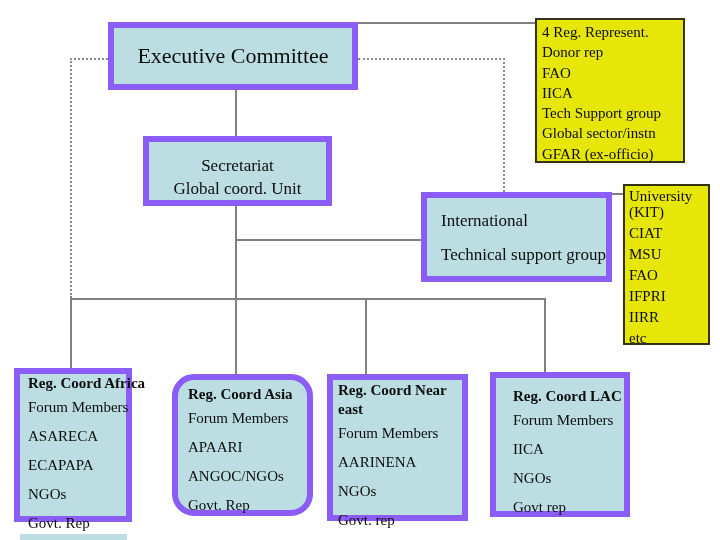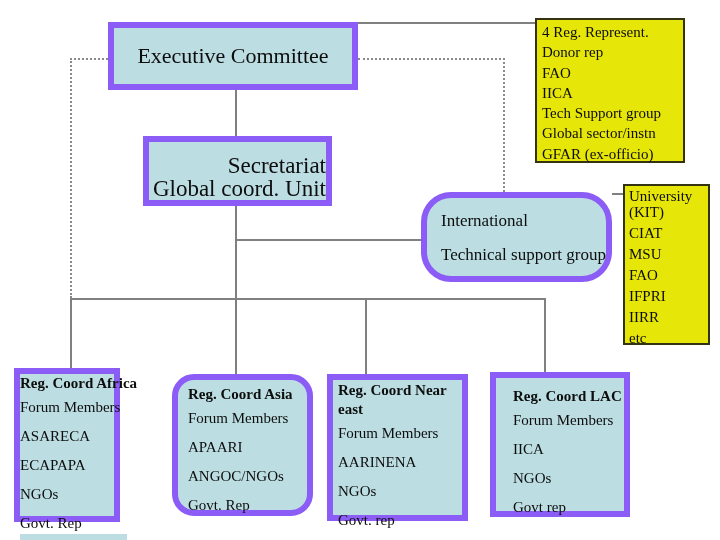--- a/index.html
+++ b/index.html
@@ -16,34 +16,34 @@
     box-sizing:border-box;
   }
   .conn{position:absolute;background:#808080;}
   .conn.h{height:1.5px;}
   .conn.v{width:1.5px;}
   .dot{position:absolute;}
   .dot.h{border-top:2px dotted #8a8a8a;height:0;}
   .dot.v{border-left:2px dotted #8a8a8a;width:0;}
 
   .exec{left:108px;top:22px;width:250px;height:68px;display:flex;align-items:center;justify-content:center;font-size:22px;}
-  .secr{left:143px;top:136px;width:189px;height:70px;text-align:right;font-size:23px;padding-top:12px;line-height:23px;}
-  .intl{left:421px;top:192px;width:191px;height:90px;font-size:17px;padding:13px 0 0 14px;border-radius:30px;}
+  .secr{left:143px;top:136px;width:189px;height:70px;text-align:center;font-size:17px;padding-top:12px;line-height:23px;}
+  .intl{left:421px;top:192px;width:191px;height:90px;font-size:17px;padding:13px 0 0 14px;}
   .intl .ln{line-height:19px;margin-bottom:15px;}
   .ytop{left:535px;top:18px;width:150px;height:145px;font-size:15px;padding:2px 0 4px 5px;}
   .ytop .ln{line-height:20.3px;white-space:nowrap;}
   .yright{left:623px;top:184px;width:87px;height:161px;font-size:15px;padding:2px 0 0 4px;overflow:visible;}
   .yright .ln{line-height:21px;}
   .yright .ln.first{line-height:16px;margin-bottom:3px;}
 
   .rbox{font-size:15px;overflow:visible;}
   .rbox .ttl{font-weight:bold;line-height:19px;white-space:nowrap;}
   .rbox .ttl.wrap{white-space:normal;}
   .rbox .ln{line-height:29px;white-space:nowrap;}
-  .africa{left:14px;top:368px;width:106px;height:154px;}
+  .africa{left:14px;top:368px;width:118px;height:154px;padding-left:8px;}
   .asia{left:172px;top:374px;width:141px;height:142px;padding:5px 0 0 10px;border-radius:22px;}
   .neareast{left:327px;top:374px;width:141px;height:147px;padding:1px 0 0 5px;}
   .lac{left:490px;top:372px;width:140px;height:145px;padding:9px 0 0 17px;}
 
   .strip{position:absolute;left:20px;top:534px;width:107px;height:6px;background:#bcdee3;}
 </style>
 </head>
 <body>
 
 <div id="slide">

